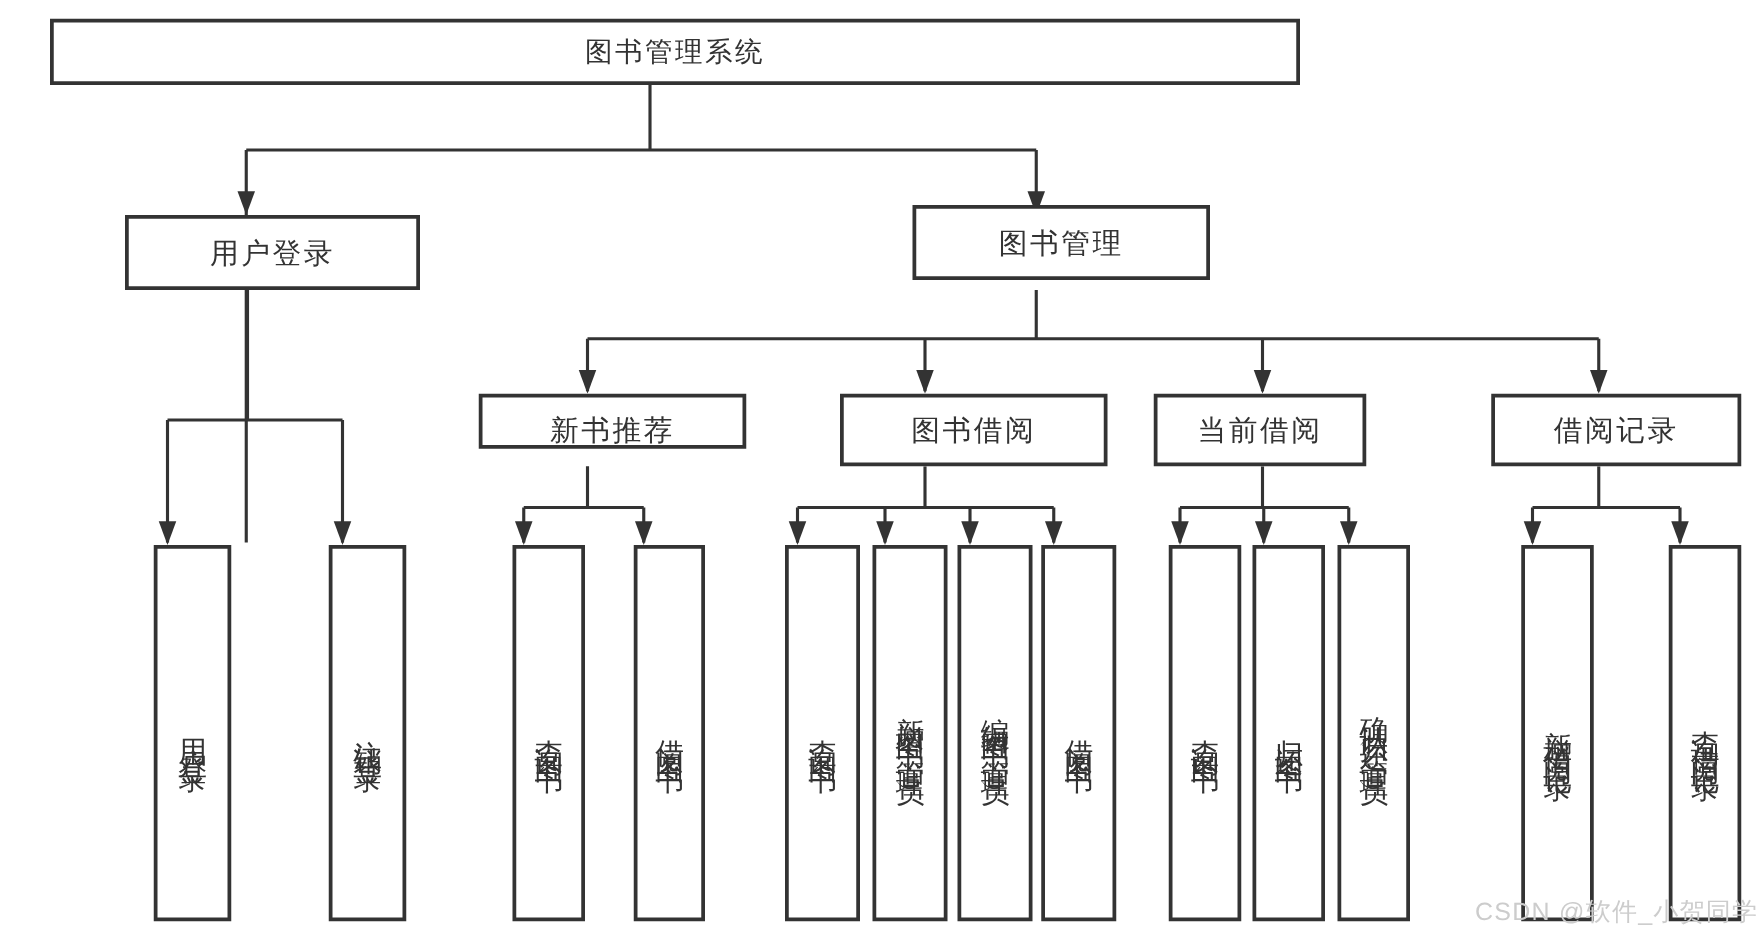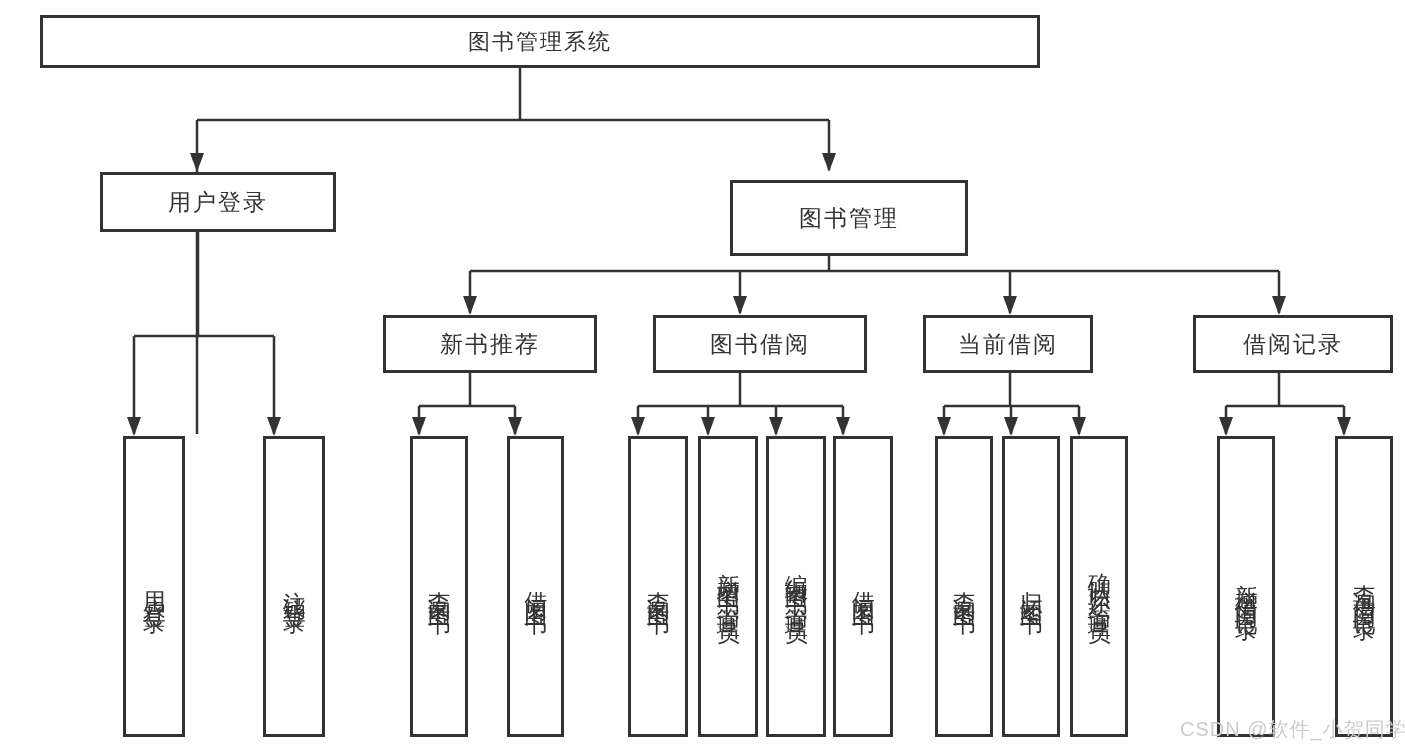--- a/index.html
+++ b/index.html
@@ -108,28 +108,28 @@
     </g>
   </svg>
 
   <div class="box root" style="left:20px; top:15px; width:1000px; height:53px;">
     <span class="hlabel">图书管理系统</span>
   </div>
 
   <div class="box" style="left:80px; top:172px; width:236px; height:60px;">
     <span class="hlabel">用户登录</span>
   </div>
-  <div class="box" style="left:710px; top:180px; width:238px; height:76px;">
+  <div class="box" style="left:710px; top:164px; width:238px; height:60px;">
     <span class="hlabel">图书管理</span>
   </div>
 
-  <div class="box" style="left:363px; top:315px; width:214px; height:58px;">
+  <div class="box" style="left:363px; top:315px; width:214px; height:44px;align-items:flex-end;">
     <span class="hlabel">新书推荐</span>
   </div>
-  <div class="box" style="left:633px; top:315px; width:214px; height:58px;">
+  <div class="box" style="left:652px; top:315px; width:214px; height:58px;">
     <span class="hlabel">图书借阅</span>
   </div>
   <div class="box" style="left:903px; top:315px; width:170px; height:58px;">
     <span class="hlabel">当前借阅</span>
   </div>
   <div class="box" style="left:1173px; top:315px; width:200px; height:58px;">
     <span class="hlabel">借阅记录</span>
   </div>
 
   <div class="box" style="left:103px; top:436px; width:62px; height:301px;">

